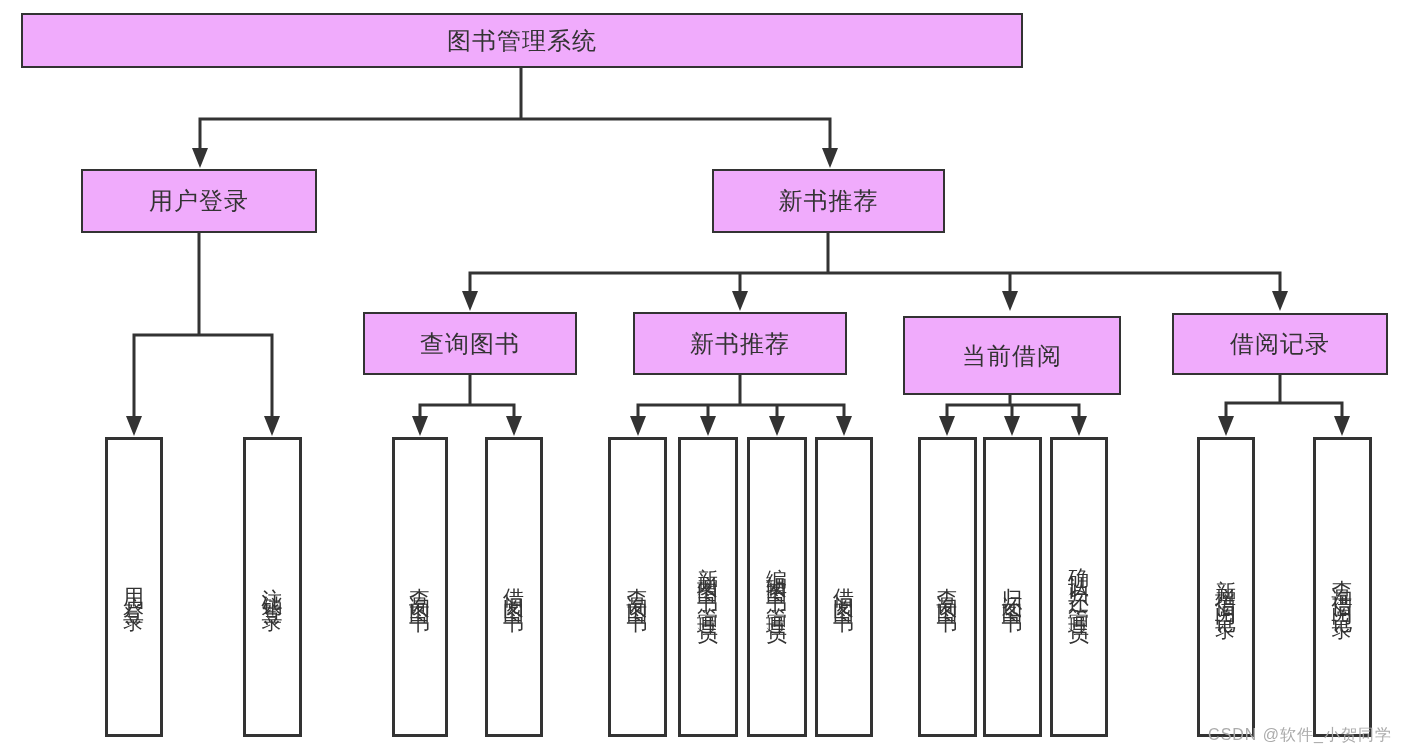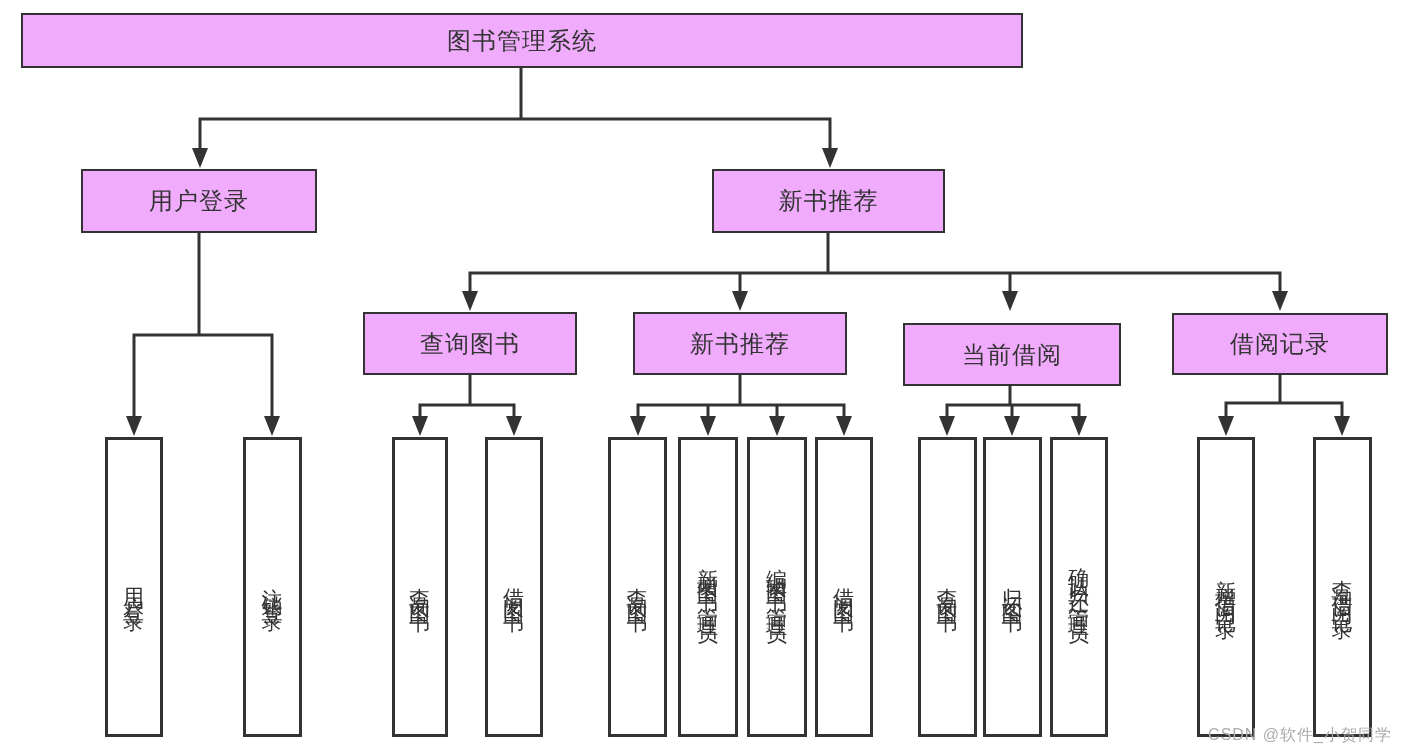--- a/index.html
+++ b/index.html
@@ -102,21 +102,21 @@
              M1334 416 L1350 416 L1342 436 Z"></path>
   </svg>
 
   <div class="hbox" style="left:21px; top:13px; width:1002px; height:55px;">图书管理系统</div>
 
   <div class="hbox" style="left:81px; top:169px; width:236px; height:64px;">用户登录</div>
   <div class="hbox" style="left:712px; top:169px; width:233px; height:64px;">新书推荐</div>
 
   <div class="hbox" style="left:363px; top:312px; width:214px; height:63px;">查询图书</div>
   <div class="hbox" style="left:633px; top:312px; width:214px; height:63px;">新书推荐</div>
-  <div class="hbox" style="left:903px; top:323px; width:218px; height:63px;">当前借阅</div>
+  <div class="hbox" style="left:903px; top:316px; width:218px; height:79px;">当前借阅</div>
   <div class="hbox" style="left:1172px; top:313px; width:216px; height:62px;">借阅记录</div>
 
   <div class="vbox" style="left:105px; width:58px;">用户登录</div>
   <div class="vbox" style="left:243px; width:59px;">注销登录</div>
 
   <div class="vbox" style="left:392px; width:56px;">查询图书</div>
   <div class="vbox" style="left:485px; width:58px;">借阅图书</div>
 
   <div class="vbox" style="left:608px; width:59px;">查询图书</div>
   <div class="vbox" style="left:678px; width:60px;">新增图书（管理员）</div>

